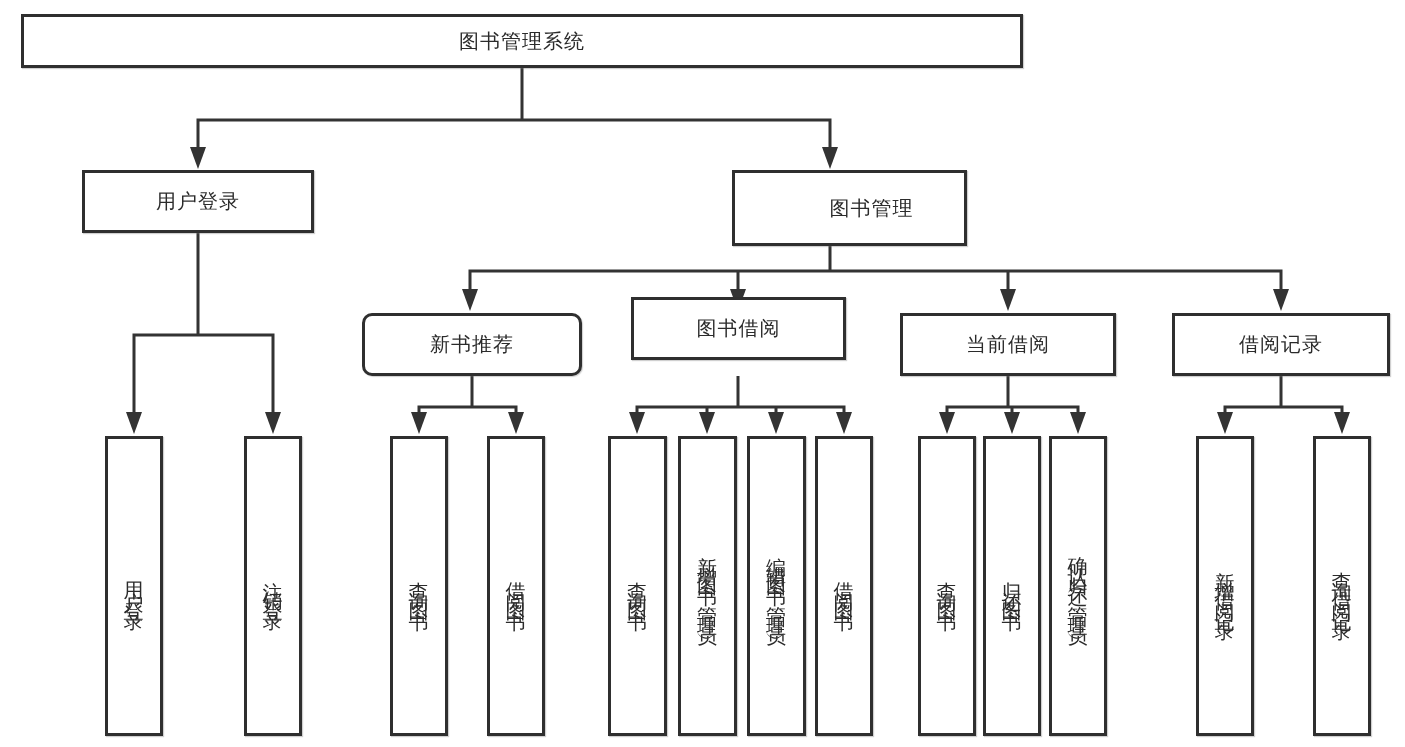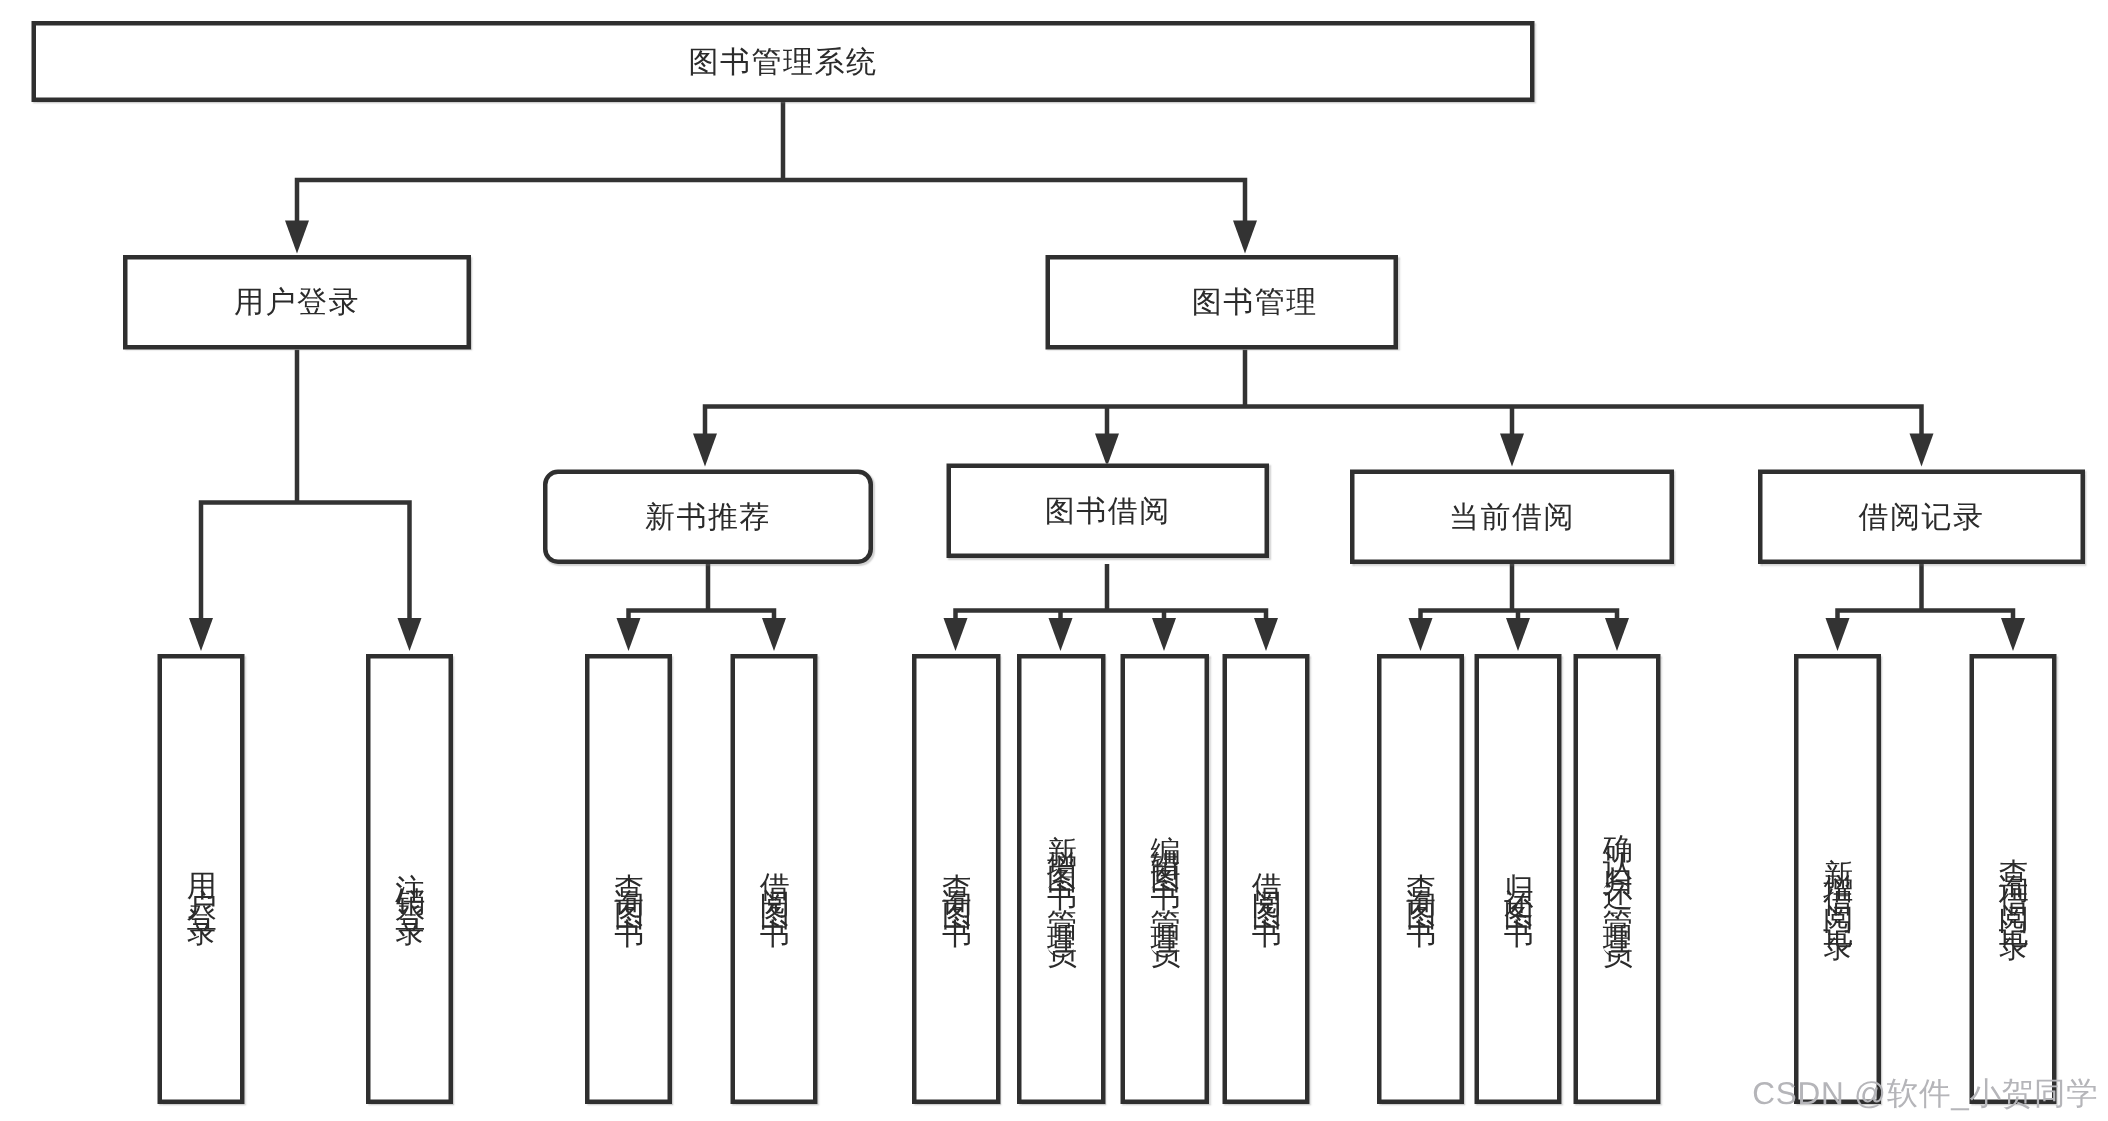--- a/index.html
+++ b/index.html
@@ -105,28 +105,28 @@
     </g>
   </svg>
 
   <div class="box h" style="left:21px; top:14px; width:1002px; height:54px;">
     <span>图书管理系统</span>
   </div>
 
   <div class="box h" style="left:82px; top:170px; width:232px; height:63px;">
     <span>用户登录</span>
   </div>
-  <div class="box h" style="left:697px; top:170px; width:235px; height:63px;padding-left:44px;">
+  <div class="box h" style="left:732px; top:170px; width:235px; height:76px;padding-left:44px;">
     <span>图书管理</span>
   </div>
 
   <div class="box h" style="left:362px; top:313px; width:220px; height:63px;border-radius:10px;">
     <span>新书推荐</span>
   </div>
-  <div class="box h" style="left:631px; top:309px; width:215px; height:63px;justify-content:center;">
+  <div class="box h" style="left:631px; top:297px; width:215px; height:63px;justify-content:center;">
     <span>图书借阅</span>
   </div>
   <div class="box h" style="left:900px; top:313px; width:216px; height:63px;">
     <span>当前借阅</span>
   </div>
   <div class="box h" style="left:1172px; top:313px; width:218px; height:63px;text-align:right;">
     <span>借阅记录</span>
   </div>
 
   <div class="box leaf" style="left:105px; top:436px; width:58px; height:300px;">
@@ -166,15 +166,14 @@
     <span>确认归还（管理员）</span>
   </div>
 
   <div class="box leaf" style="left:1196px; top:436px; width:58px; height:300px;">
     <span>新增借阅记录</span>
   </div>
   <div class="box leaf" style="left:1313px; top:436px; width:58px; height:300px;">
     <span>查询借阅记录</span>
   </div>
 
-  <div id="watermark">CSDN @软件_小贺同学</div>
 
 </div>
 
 </body></html>

